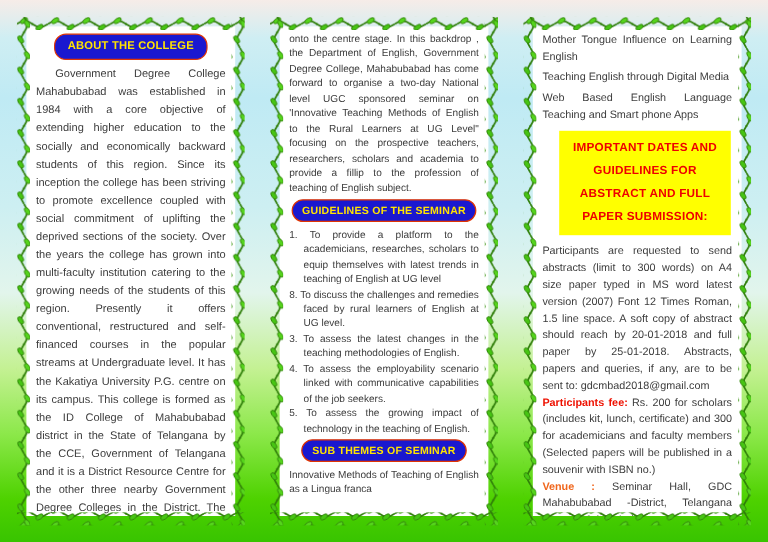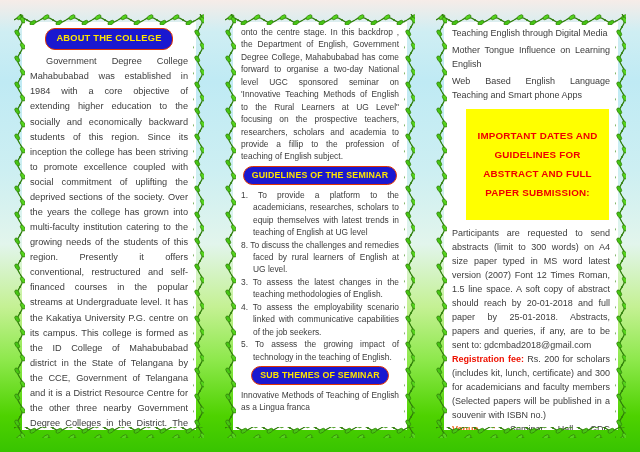--- a/index.html
+++ b/index.html
@@ -32,21 +32,21 @@
     font-weight:bold;font-size:9.3px;letter-spacing:.2px;
     padding:2px 10px 3px 10px;white-space:nowrap;
   }
   .p-mid .pill{font-size:8.8px;padding:2px 8px;}
   .obj{padding-left:12px;text-indent:-12px;margin:0;text-align:justify;}
   .theme{margin:0 0 3px 0;text-align:justify;}
   .highlight-box{
     background:#ffff00;color:#ee0000;
     font-weight:bold;font-size:9.8px;line-height:1.95;
     text-align:center;letter-spacing:.2px;
-    padding:17px 4px;margin:7px 1px 6px 14px;
+    padding:5px 4px;margin:7px 1px 6px 14px;
   }
   .lbl-red{color:#ee1100;font-weight:bold;}
   .lbl-orange{color:#f0661c;font-weight:bold;}
   .email{white-space:nowrap;}
   .mb{margin-bottom:3px;}
 </style>
 </head>
 <body>
 
 <svg aria-hidden="true" style="position:absolute;width:0;height:0">
@@ -98,26 +98,26 @@
     <svg class="vine" width="190" height="424" viewBox="0 0 190 424">
       <rect x="0" y="0" width="190" height="11" fill="url(#vineH)"></rect>
       <rect x="0" y="413" width="190" height="11" fill="url(#vineH)"></rect>
       <rect x="0" y="0" width="11" height="424" fill="url(#vineV)"></rect>
       <rect x="179" y="0" width="11" height="424" fill="url(#vineV)"></rect>
     </svg>
   </div>
 
   <div class="panel">
     <div class="content p-right">
+      <p class="theme">Mother Tongue Influence on Learning English</p>
       <p class="theme">Teaching English through Digital Media</p>
-      <p class="theme">Mother Tongue Influence on Learning English</p>
       <p class="theme">Web Based English Language Teaching and Smart phone Apps</p>
       <div class="highlight-box">IMPORTANT DATES AND GUIDELINES FOR ABSTRACT AND FULL PAPER SUBMISSION:</div>
       <p class="just"><span>Participants are requested to send abstracts (limit to 300 words) on A4 size paper typed in MS word latest version (2007) Font 12 Times Roman, 1.5 line space. A soft copy of abstract should reach by 20-01-2018 and full paper by 25-01-2018. Abstracts, papers and queries, if any, are to be sent to: </span><span class="email">gdcmbad2018@gmail.com</span></p>
-      <p class="just"><span class="lbl-red">Registration fee:</span><span> Rs. 200 for scholars (includes kit, lunch, certificate) and 300 for academicians and faculty members (Selected papers will be published in a souvenir with ISBN no.)</span></p>
+      <p class="just"><span class="lbl-red">Participants fee:</span><span> Rs. 200 for scholars (includes kit, lunch, certificate) and 300 for academicians and faculty members (Selected papers will be published in a souvenir with ISBN no.)</span></p>
       <p class="just"><span class="lbl-orange">Venue :</span><span> Seminar Hall, GDC  Mahabubabad -District, Telangana State. 506 101, India</span></p>
 
     </div>
     <svg class="vine" width="190" height="424" viewBox="0 0 190 424">
       <rect x="0" y="0" width="190" height="11" fill="url(#vineH)"></rect>
       <rect x="0" y="413" width="190" height="11" fill="url(#vineH)"></rect>
       <rect x="0" y="0" width="11" height="424" fill="url(#vineV)"></rect>
       <rect x="179" y="0" width="11" height="424" fill="url(#vineV)"></rect>
     </svg>
   </div>

